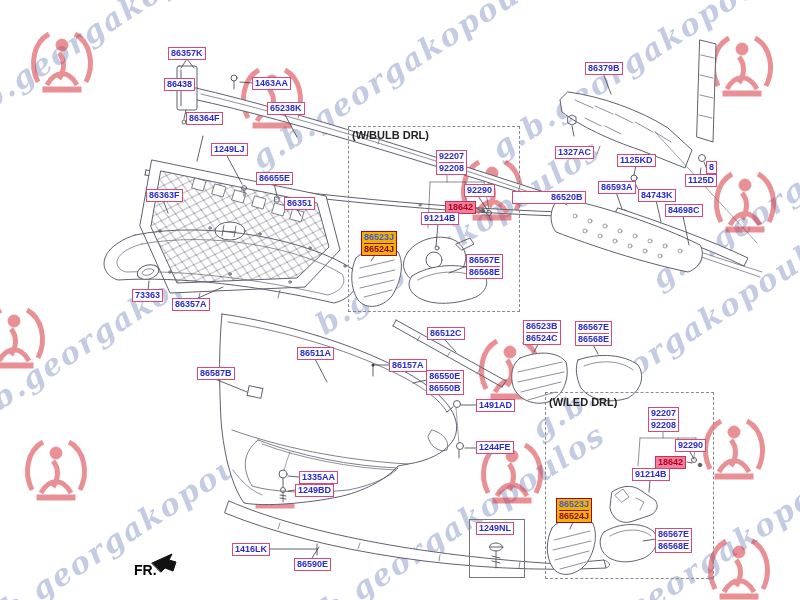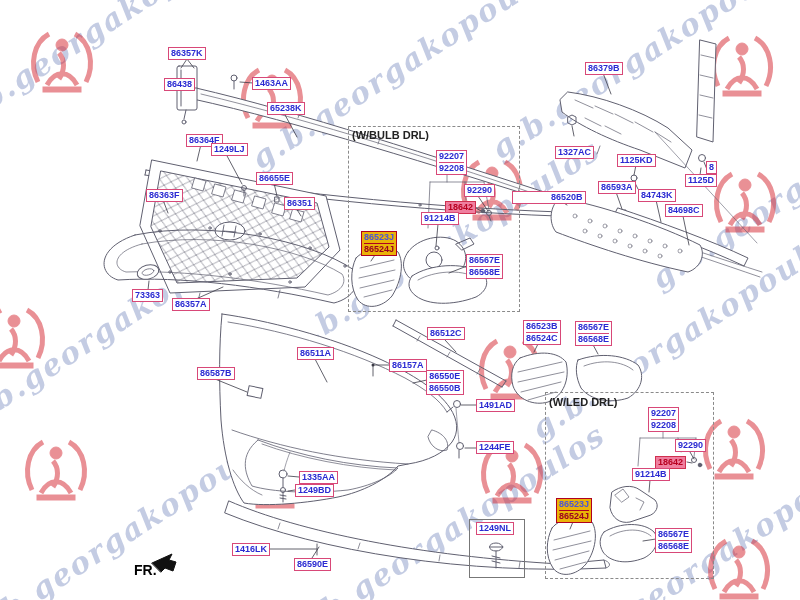--- a/index.html
+++ b/index.html
@@ -310,21 +310,21 @@
       </div>
       <div class="lbl" style="left: 164px; top: 78px;">
         <div class="l1">86438</div>
       </div>
       <div class="lbl" style="left: 252px; top: 77px;">
         <div class="l1">1463AA</div>
       </div>
       <div class="lbl" style="left: 267px; top: 102px;">
         <div class="l1">65238K</div>
       </div>
-      <div class="lbl" style="left: 186px; top: 134px;">
+      <div class="lbl" style="left: 186px; top: 112px;">
         <div class="l1">86364F</div>
       </div>
       <div class="lbl" style="left: 211px; top: 143px;">
         <div class="l1">1249LJ</div>
       </div>
       <div class="lbl" style="left: 256px; top: 172px;">
         <div class="l1">86655E</div>
       </div>
       <div class="lbl" style="left: 146px; top: 189px;">
         <div class="l1">86363F</div>

